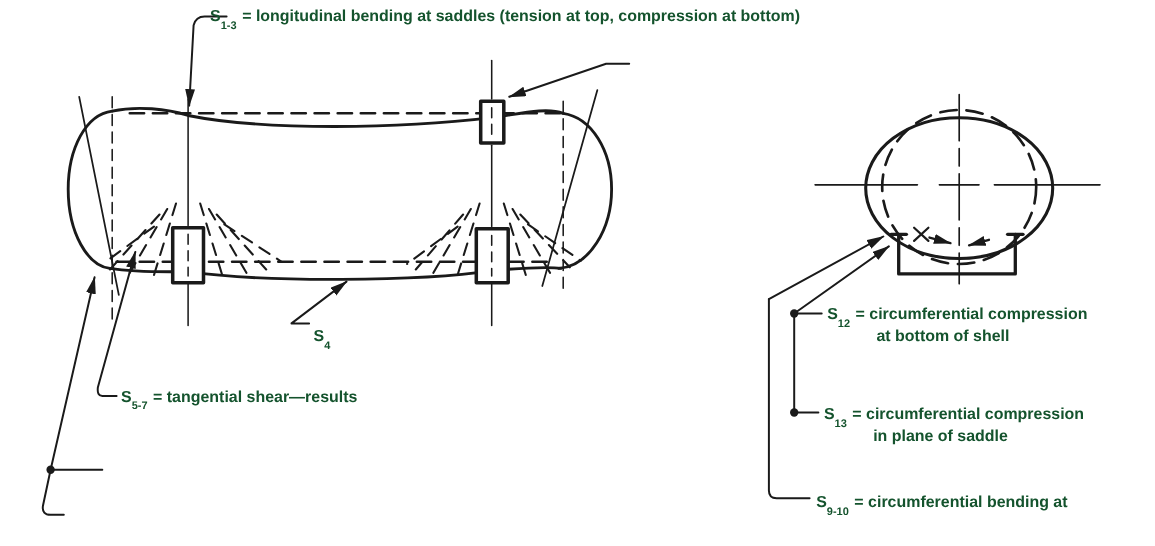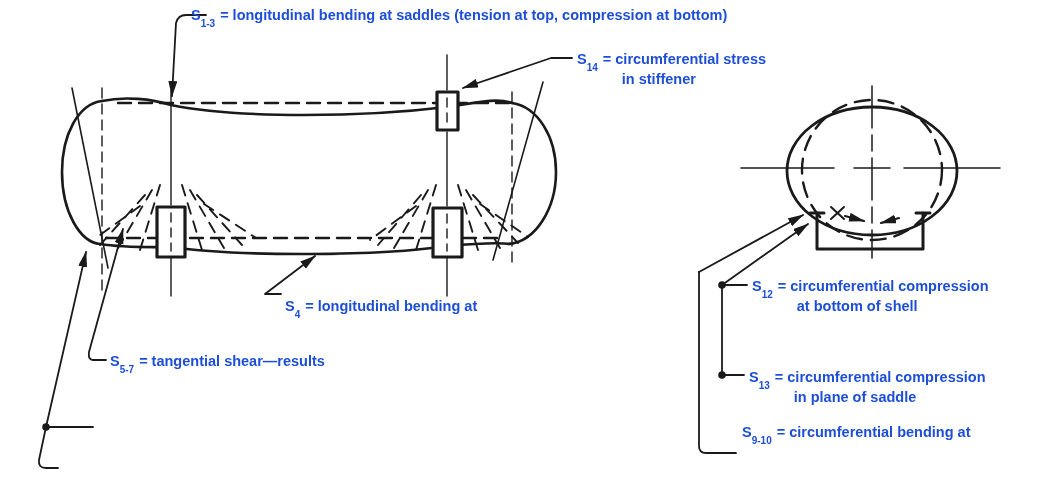--- a/index.html
+++ b/index.html
@@ -1,19 +1,19 @@
 <!DOCTYPE html>
 <html><head>
 <meta charset="utf-8">
 <style>
   html,body{margin:0;padding:0;background:#ffffff;}
   .canvas{position:relative;width:1050px;height:496px;background:#ffffff;overflow:hidden;
           font-family:"Liberation Sans", sans-serif;}
   svg.art{position:absolute;left:0;top:0;}
-  .lbl{position:absolute;display:flex;gap:5px;color:#1d4ed8;font-weight:bold;
+  .lbl{position:absolute;display:flex;gap:5px;color:#14532d;font-weight:bold;
        font-size:14.5px;line-height:20px;white-space:nowrap;}
   .lbl .sym sub{font-size:10px;position:relative;bottom:-3px;}
   .lbl .desc .l1,.lbl .desc .l2{display:block;}
   .lbl .desc .l2{margin-left:19px;}
   .lbl .desc .l2:empty{display:none;}
 </style>
 </head>
 <body>
 
 <div class="canvas">
@@ -157,32 +157,24 @@
   </g>
 </svg>
 
 <div class="lbl" style="left:191px;top:5px">
   <span class="sym"><span>S</span><sub>1-3</sub></span>
   <span class="desc">
         <span class="l1">= longitudinal bending at saddles (tension at top, compression at bottom)</span>
       </span>
 </div>
 
-<div class="lbl" style="left:577px;top:49px">
-  <span class="sym"><span>S</span><sub>14</sub></span>
-  <span class="desc">
-        <span class="l1">= circumferential stress</span>
-        <span class="l2">in stiffener</span>
-      </span>
-</div>
 
 <div class="lbl" style="left:285px;top:296px">
   <span class="sym"><span>S</span><sub>4</sub></span>
   <span class="desc">
-        <span class="l1">= longitudinal bending at</span>
       </span>
 </div>
 
 <div class="lbl" style="left:110px;top:351px">
   <span class="sym"><span>S</span><sub>5-7</sub></span>
   <span class="desc">
         <span class="l1">= tangential shear—results</span>
       </span>
 </div>
 
@@ -197,20 +189,20 @@
 </div>
 
 <div class="lbl" style="left:749px;top:367px">
   <span class="sym"><span>S</span><sub>13</sub></span>
   <span class="desc">
         <span class="l1">= circumferential compression</span>
         <span class="l2">in plane of saddle</span>
       </span>
 </div>
 
-<div class="lbl" style="left:742px;top:422px">
+<div class="lbl" style="left:742px;top:447px">
   <span class="sym"><span>S</span><sub>9-10</sub></span>
   <span class="desc">
         <span class="l1">= circumferential bending at</span>
       </span>
 </div>
 
 </div>
 
 </body></html>

